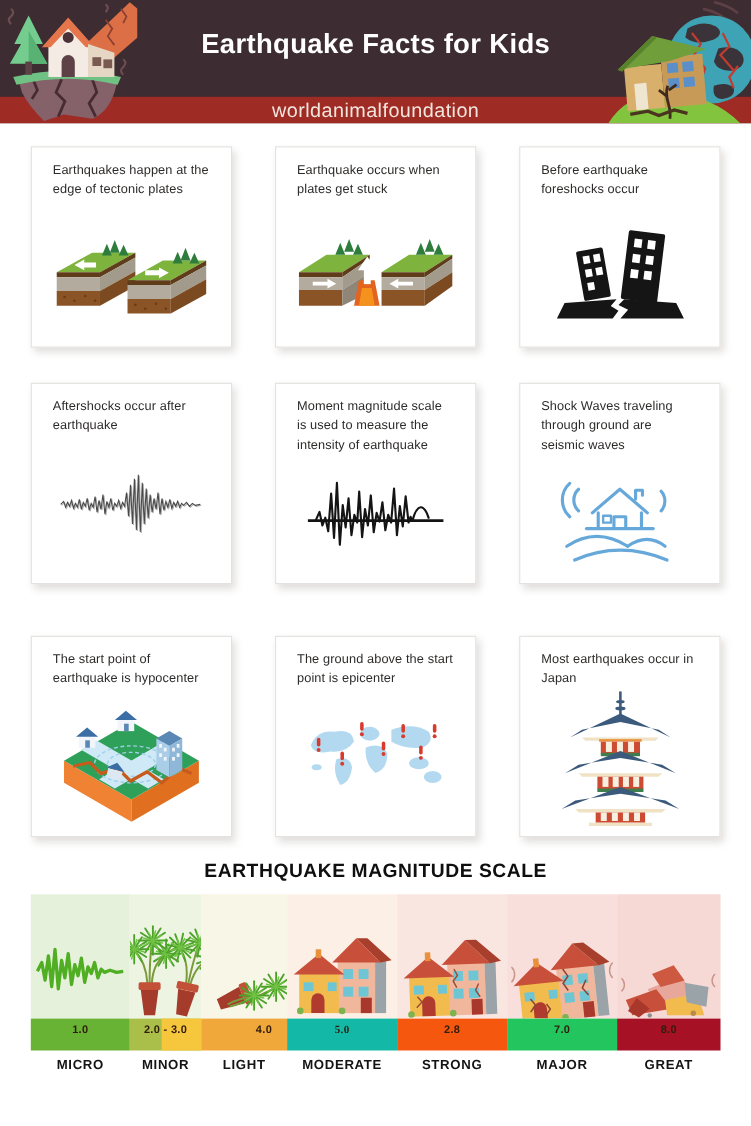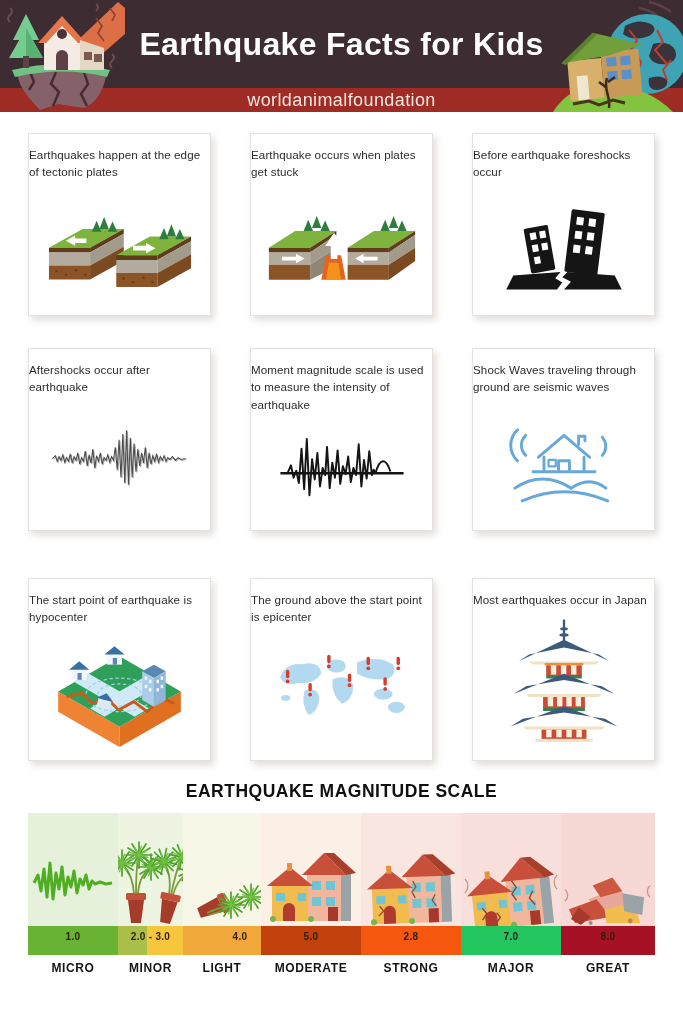--- a/index.html
+++ b/index.html
@@ -2,32 +2,32 @@
 <html><head>
 <meta charset="utf-8">
 <style>
   html,body{margin:0;padding:0;background:#fff;}
   body{font-family:"Liberation Sans",sans-serif;-webkit-font-smoothing:antialiased;}
   .page{position:relative;width:683px;height:1024px;margin:0 auto;background:#fff;overflow:hidden;}
 
   
   .header{position:relative;height:112px;}
   .header-title{position:absolute;left:0;right:0;top:26px;text-align:center;color:#fff;
-    font-size:32px;font-weight:800;letter-spacing:.3px;z-index:1;}
+    font-size:25px;font-weight:800;letter-spacing:.3px;z-index:1;}
   .strip{position:absolute;left:0;bottom:0;width:100%;height:24px;color:#f3e6df;
     font-size:18px;line-height:24px;text-align:center;letter-spacing:.4px;}
   .illo-left{position:absolute;left:0;top:0;z-index:2;}
   .illo-right{position:absolute;right:0;top:0;z-index:2;}
 
   
   .grid{padding:0 28px;}
   .row{display:flex;gap:39px;}
   .row1{margin-top:21px}.row2{margin-top:32px}.row3{margin-top:47px}
   .card{box-sizing:border-box;width:183px;height:183px;background:#fff;border:1px solid #e4e1de;
-    box-shadow:3px 4px 7px rgba(110,100,90,.22);padding:12px 0 8px;display:flex;flex-direction:column;}
+    box-shadow:3px 4px 7px rgba(110,100,90,.22);padding:12px 19px 8px;display:flex;flex-direction:column;}
   .card-text{margin:0;font-size:11.6px;line-height:1.5;color:#2d2b2a;letter-spacing:.1px;font-weight:500;}
   .card-illo{flex:1;display:flex;align-items:center;justify-content:center;min-height:0;}
   .card-illo svg{display:block;}
 
   
   .scale-title{margin:20px 0 11px;text-align:center;font-size:17.5px;font-weight:800;color:#0f0f0f;letter-spacing:.5px;}
   .scale-band{display:flex;margin:0 28px;}
   .scale-col{display:flex;flex-direction:column;}
   .scale-illo{height:113px;position:relative;overflow:hidden;}
   .scale-illo svg{position:absolute;bottom:0;left:0;width:100%;height:113px;display:block;}
@@ -518,21 +518,21 @@
         </div>
         <div class="scale-label">LIGHT</div>
       </div>
 
       <div class="scale-col" style="flex:0 0 100px">
         <div class="scale-illo" style="background-color: rgb(252, 239, 230);">
           <svg viewBox="0 0 100 113" preserveAspectRatio="xMidYMax meet">
             <use href="#housepair" transform="translate(10,46)"></use>
           </svg>
         </div>
-        <div class="scale-bar" style="background-color: #c2410c;">
+        <div class="scale-bar" style="background-color: #14b8a6; font-family: Liberation Serif, serif;">
           <span class="num">5.0</span>
         </div>
         <div class="scale-label">MODERATE</div>
       </div>
 
       <div class="scale-col" style="flex:0 0 100px">
         <div class="scale-illo" style="background-color: rgb(250, 230, 224);">
           <svg viewBox="0 0 100 113" preserveAspectRatio="xMidYMax meet">
             <g transform="translate(10,48) rotate(-2 40 30)">
               <use href="#housepair"></use>

